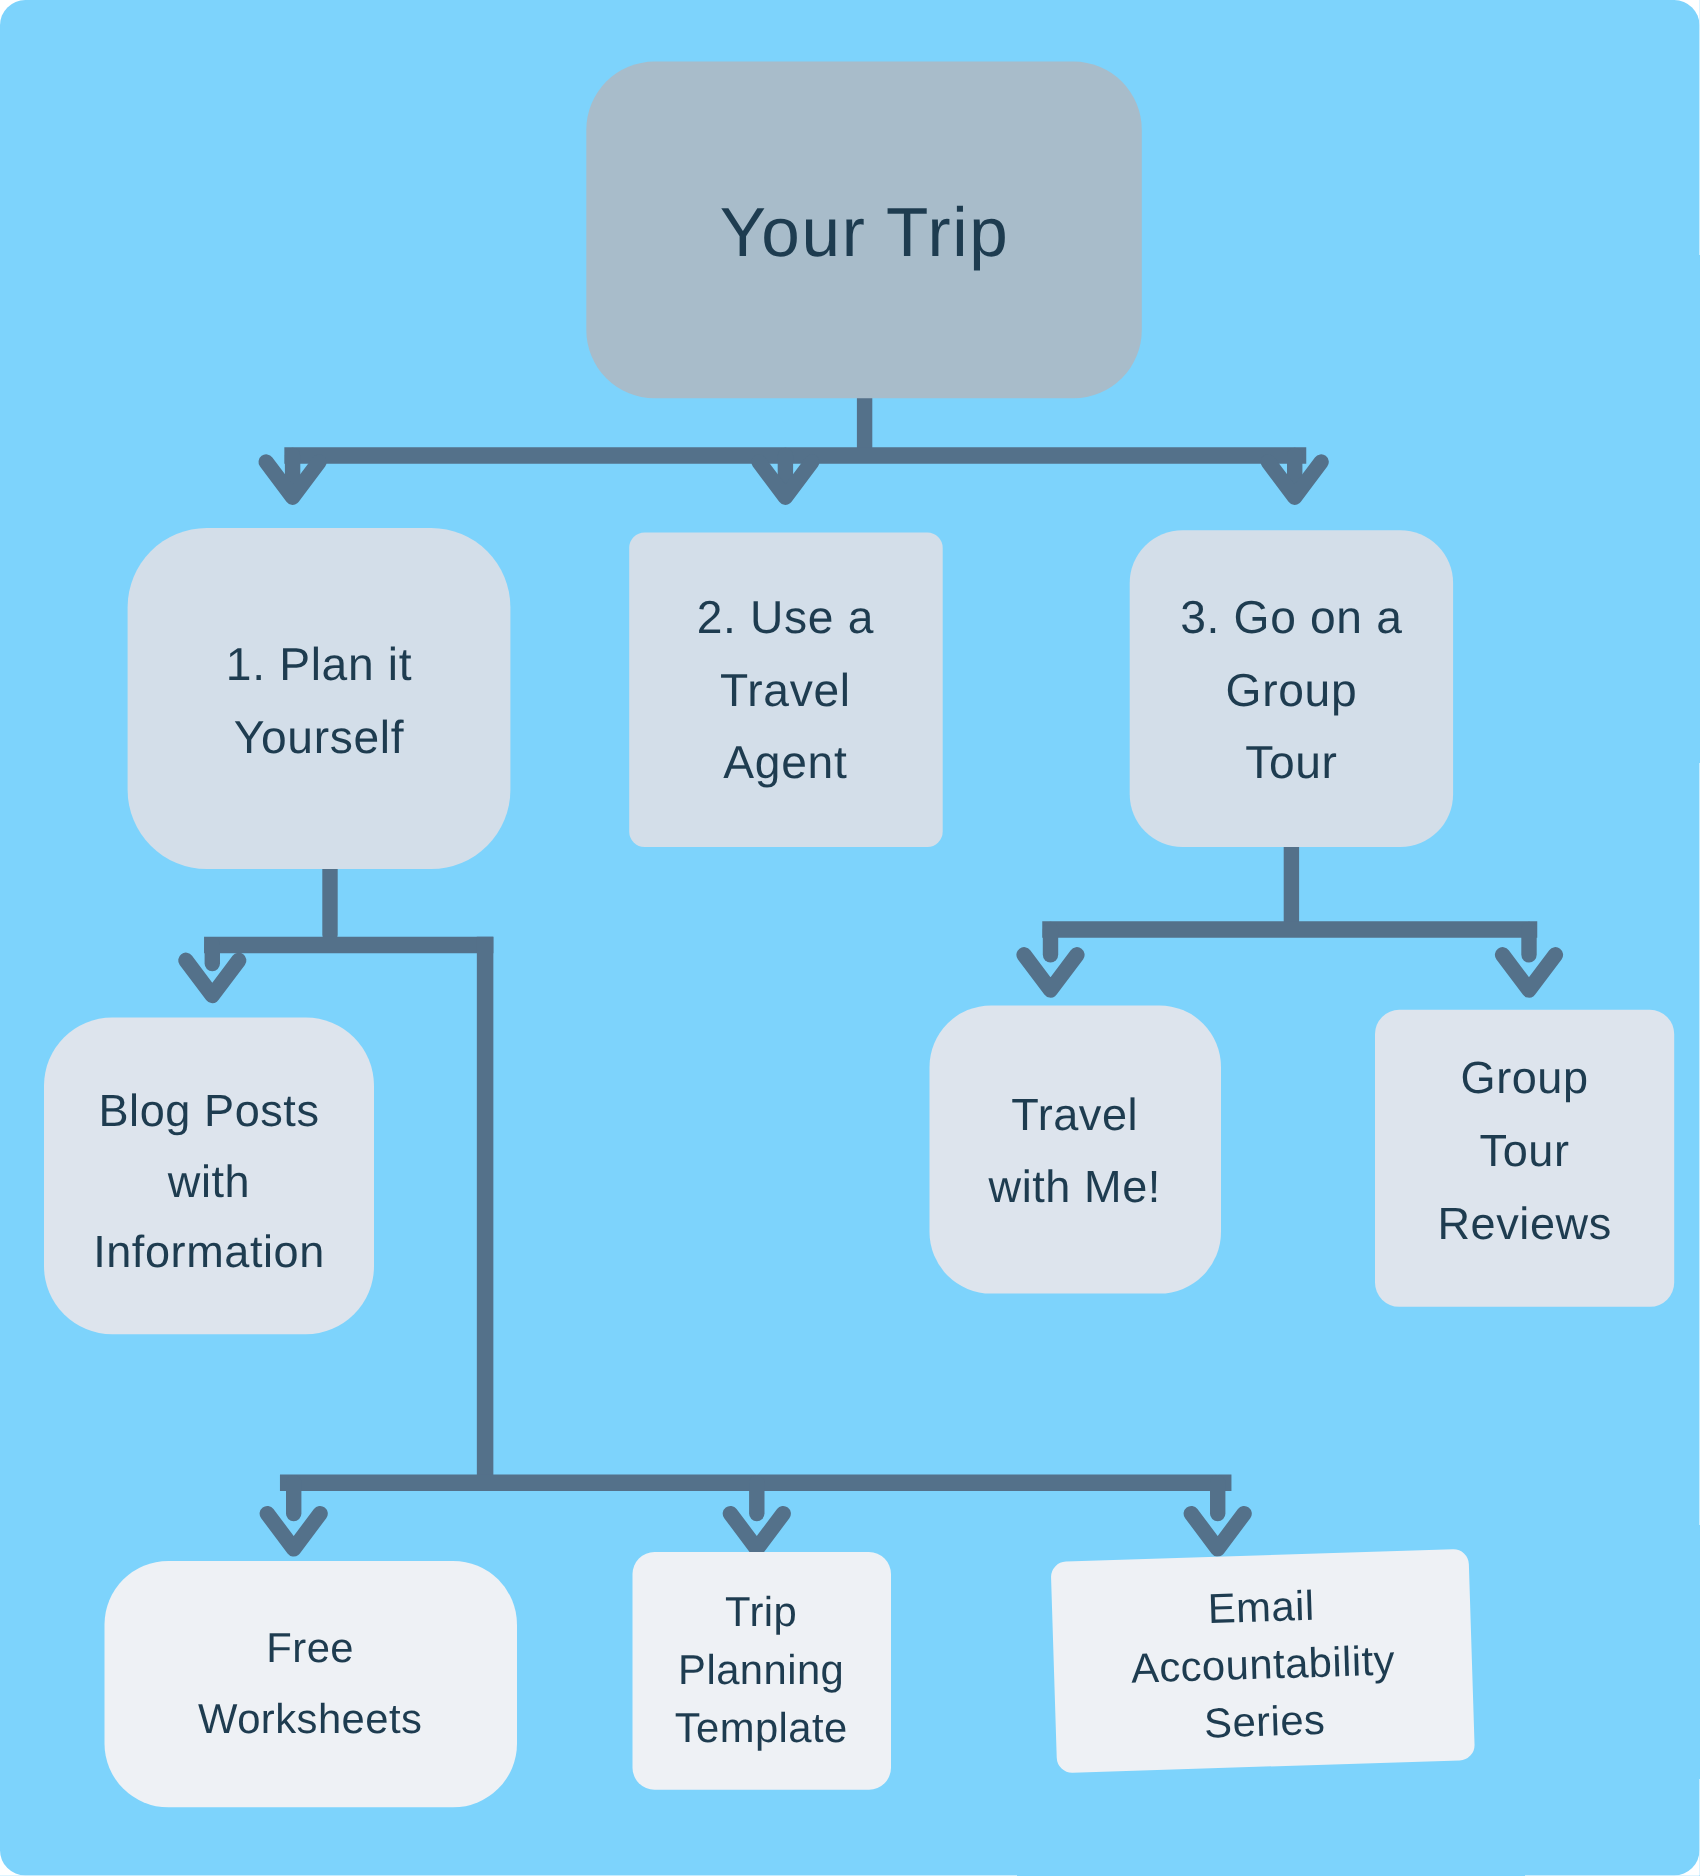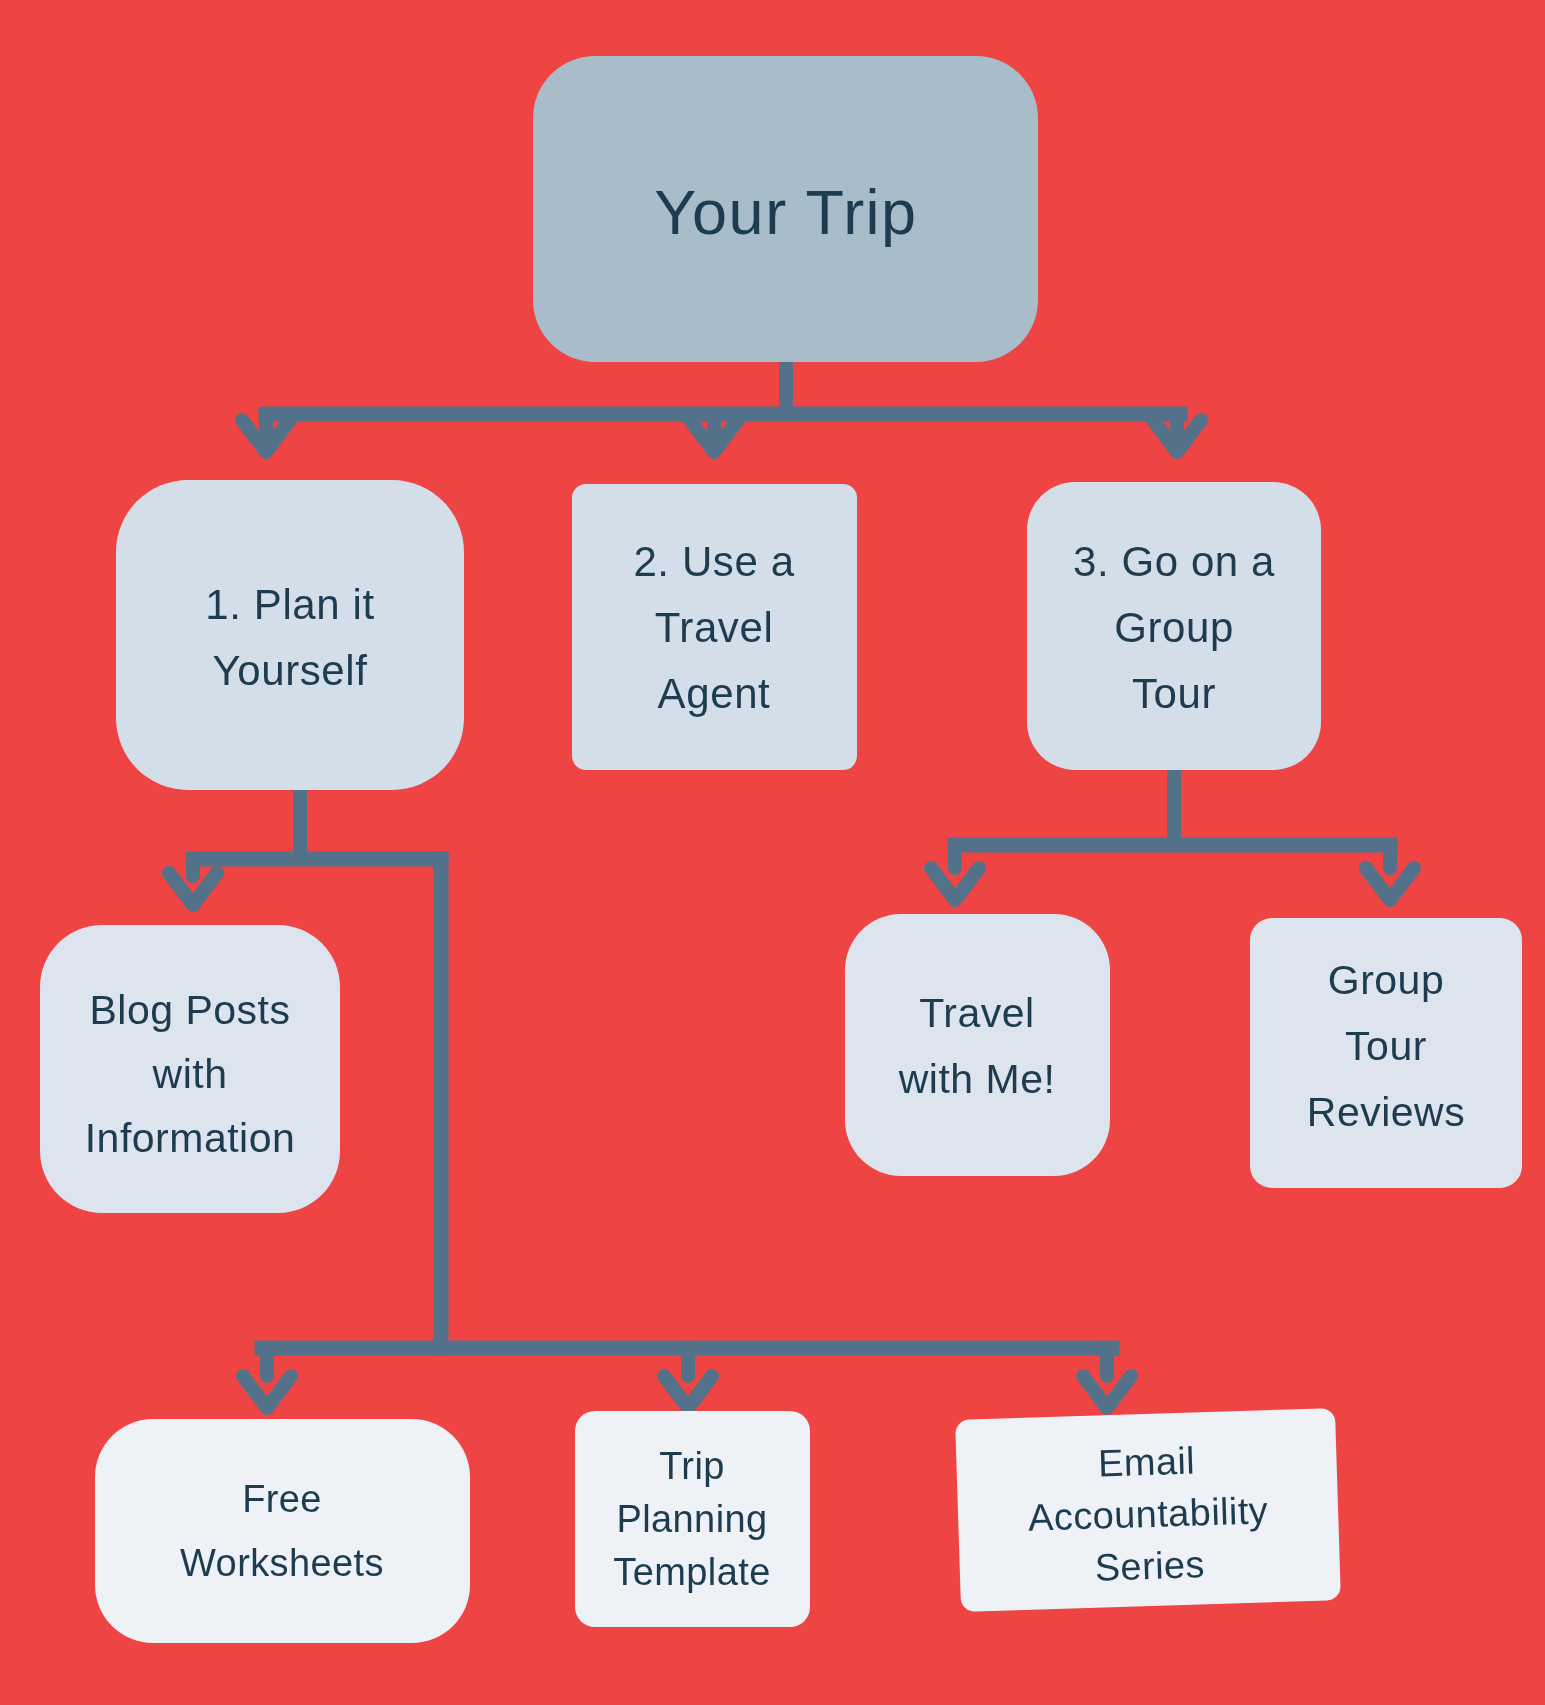--- a/index.html
+++ b/index.html
@@ -1,16 +1,16 @@
 <!DOCTYPE html>
 <html><head>
 <meta charset="utf-8">
 <style>
   html,body{margin:0;padding:0;background:#ffffff;}
-  .canvas{position:relative;width:1545px;height:1705px;background:#ef4444;overflow:hidden;}
+  .canvas{position:relative;width:1545px;height:1705px;background:#7dd3fc;overflow:hidden;border-radius:23px;}
   svg{display:block;}
   text{
     font-family:"Liberation Sans", sans-serif;
     font-weight:400;
     text-anchor:middle;
     dominant-baseline:central;
   }
   .t1{font-size:63px;letter-spacing:1.5px;}
   .t2{font-size:42px;letter-spacing:0.6px;}
   .t3{font-size:41px;letter-spacing:0.5px;}

